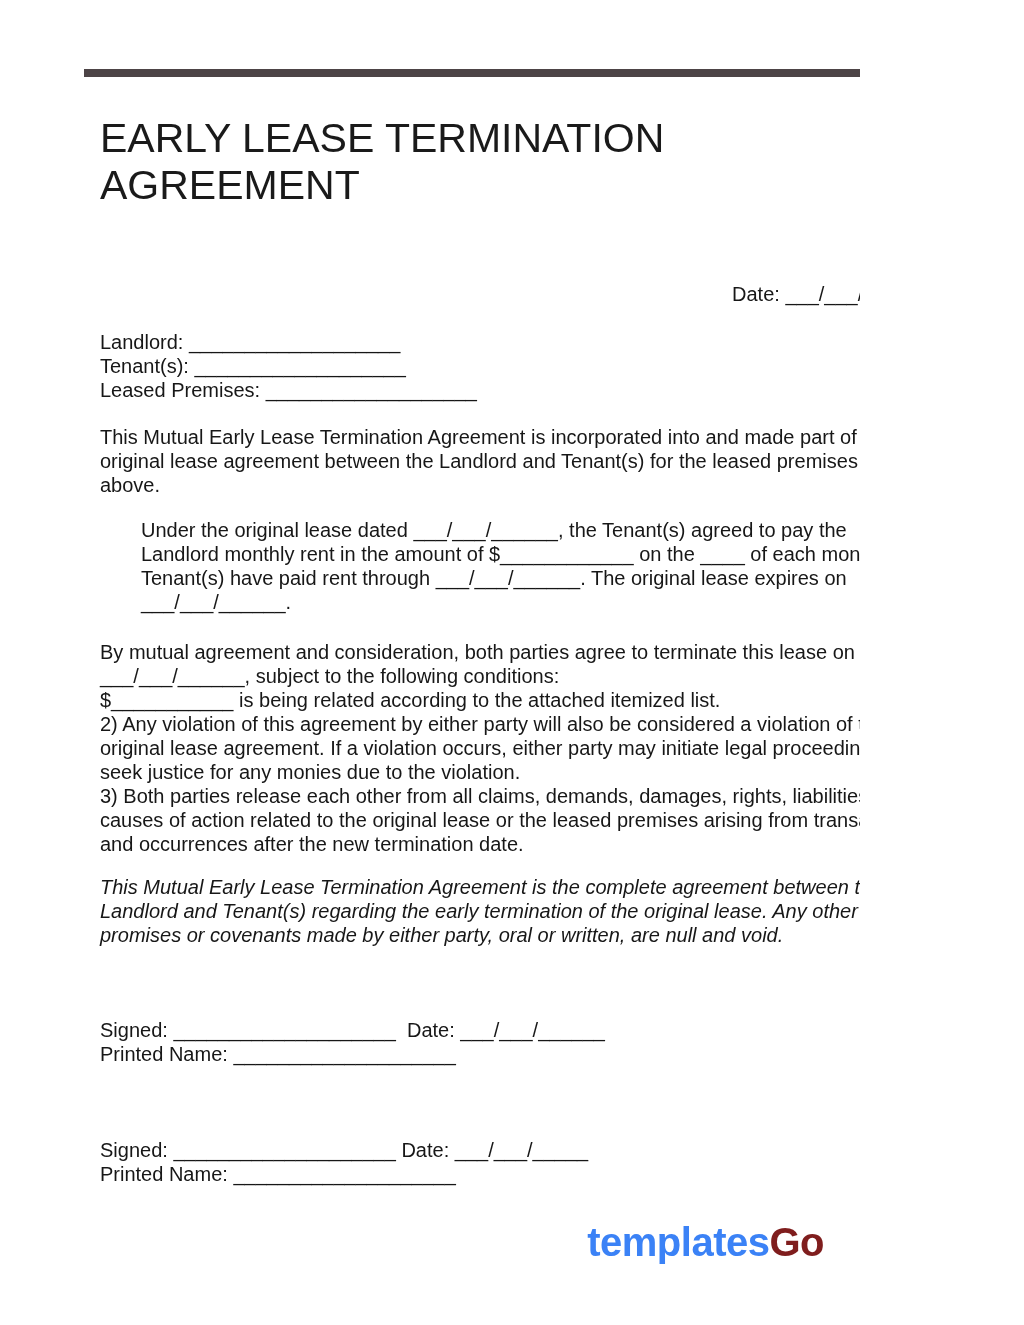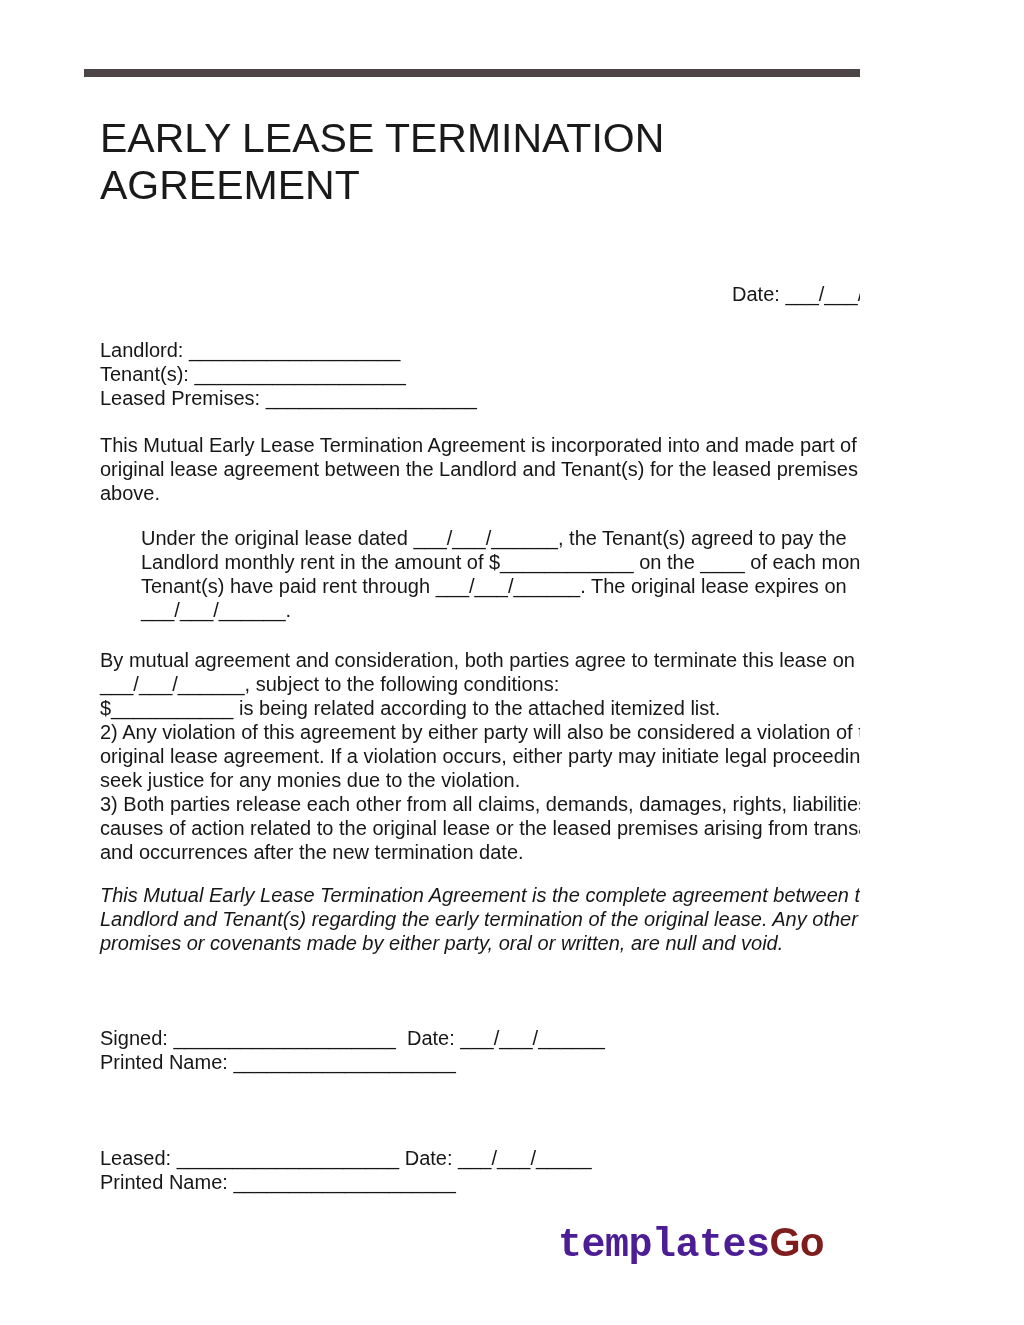--- a/index.html
+++ b/index.html
@@ -34,39 +34,39 @@
   }
   h1.doc-title {
     margin: 115px 0 0 0;
     font-size: 41px;
     line-height: 47px;
     font-weight: 400;
     color: #1a1a1a;
     letter-spacing: 0;
   }
   .date-line   { margin-top: 73px; text-align: right; }
-  .party-block { margin-top: 32px; }
+  .party-block { margin-top: 24px; }
   .para        { margin: 0; }
   .para-1      { margin-top: 23px; }
   .para-2      { margin-top: 21px; margin-left: 41px; }
   .para-3      { margin-top: 26px; }
   .para-4      { margin-top: 19px; font-style: italic; }
   .sig-block-1 { margin-top: 71px; }
   .sig-block-2 { margin-top: 72px; }
   .sig-line, .field-line { white-space: pre-wrap; }
   .logo {
     position: absolute;
     top: 1219px;
     right: 36px;
     font-size: 40px;
     line-height: 46px;
     font-weight: 700;
     letter-spacing: -0.5px;
   }
-  .logo-dark  { color: #4c1d95; font-family: Liberation Mono, monospace; }
+  .logo-dark  { color: #3b82f6; }
   .logo-green { color: #7f1d1d; }
 </style>
 </head>
 <body>
 
 <div class="page">
   <div class="top-rule"></div>
 
   <div class="content">
     <h1 class="doc-title">EARLY LEASE TERMINATION AGREEMENT</h1>
@@ -91,21 +91,21 @@
     </div>
 
     <p class="para para-4">This Mutual Early Lease Termination Agreement is the complete agreement between the Landlord and Tenant(s) regarding the early termination of the original lease. Any other promises or covenants made by either party, oral or written, are null and void.</p>
 
     <div class="sig-block sig-block-1">
       <div class="sig-line">Signed: ____________________  Date: ___/___/______</div>
       <div class="sig-line">Printed Name: ____________________</div>
     </div>
 
     <div class="sig-block sig-block-2">
-      <div class="sig-line">Leased: ____________________ Date: ___/___/_____</div>
+      <div class="sig-line">Signed: ____________________ Date: ___/___/_____</div>
       <div class="sig-line">Printed Name: ____________________</div>
     </div>
   </div>
 
   <div class="logo">
     <span class="logo-dark">templates</span><span class="logo-green">Go</span>
   </div>
 </div>
 
 </body></html>

